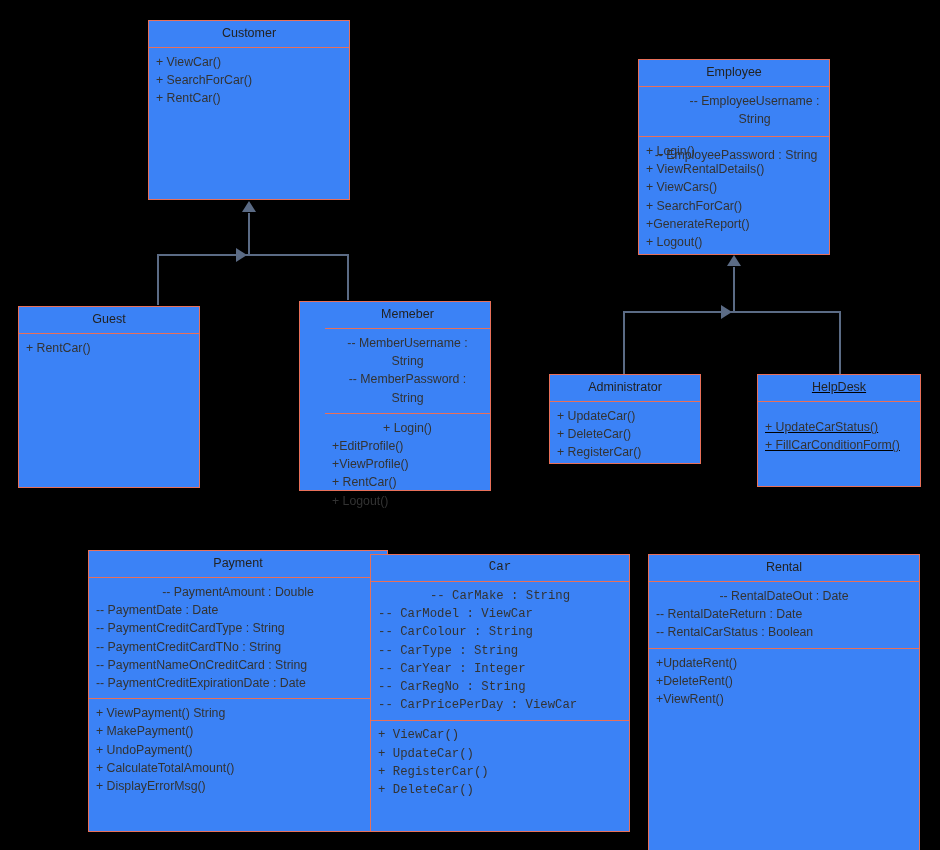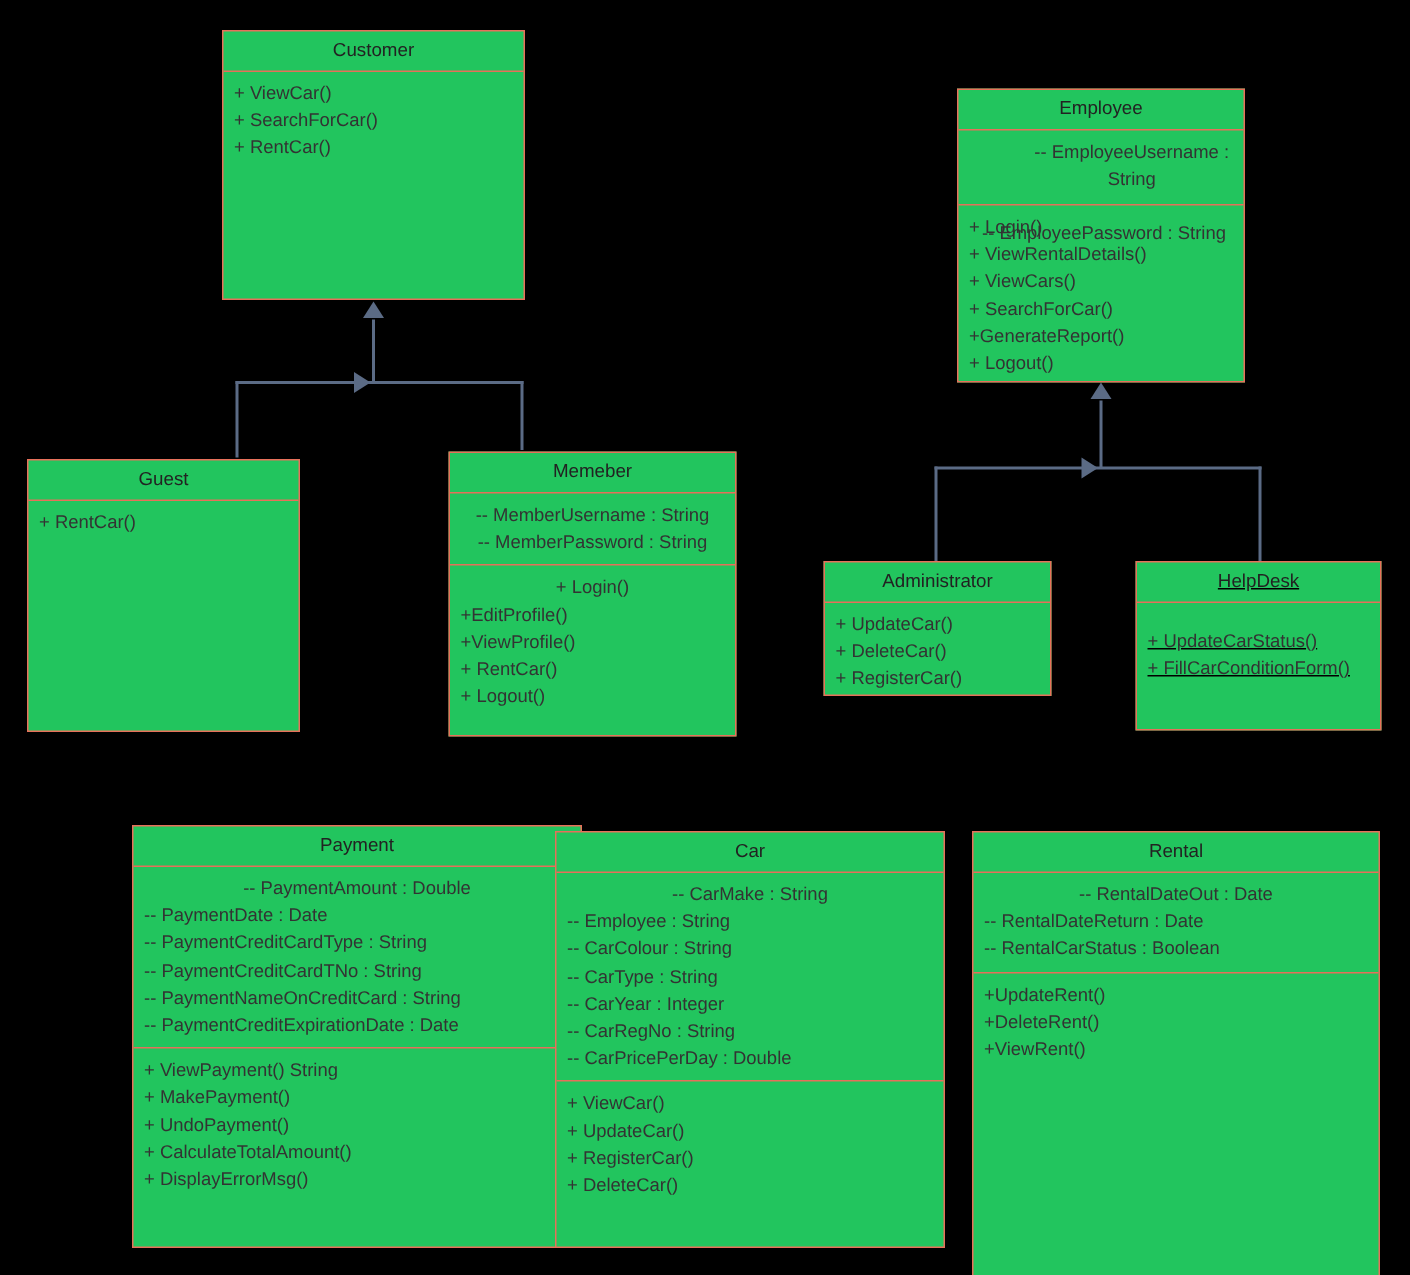--- a/index.html
+++ b/index.html
@@ -11,21 +11,21 @@
   }
   #stage {
     position: relative;
     width: 940px;
     height: 850px;
     background: #000000;
     overflow: hidden;
   }
   .uml-class {
     position: absolute;
-    background: #22c55e;
+    background: #3b82f6;
     border: 1.5px solid #e8705a;
     z-index: 5;
   }
   .uml-title {
     text-align: center;
     font-size: 12.5px;
     color: #222222;
     padding: 5px 4px 6px 4px;
     border-bottom: 1.5px solid #e8705a;
     line-height: 1.2;
@@ -113,21 +113,21 @@
     </div>
   </div>
 
   <div class="uml-class flexcol" style="left:18px; top:306px; width:182px; height:182px;">
     <div class="uml-title">Guest</div>
     <div class="uml-section spacer-fill noborder">
       <div class="uml-row">+ RentCar()</div>
     </div>
   </div>
 
-  <div class="uml-class" style="left:299px; top:301px; width:192px; height:190px;">
+  <div class="uml-class" style="left:299px; top:301px; width:192px; height:190px;padding-left:25px;">
     <div class="uml-title">Memeber</div>
     <div class="uml-section">
       <div class="uml-row" style="text-align:center;">-- MemberUsername : String</div>
       <div class="uml-row" style="text-align:center;">-- MemberPassword : String</div>
     </div>
     <div class="uml-section last">
       <div class="uml-row center">+ Login()</div>
       <div class="uml-row">+EditProfile()</div>
       <div class="uml-row">+ViewProfile()</div>
       <div class="uml-row">+ RentCar()</div>
@@ -164,30 +164,30 @@
     </div>
     <div class="uml-section spacer-fill noborder">
       <div class="uml-row">+ ViewPayment() String</div>
       <div class="uml-row">+ MakePayment()</div>
       <div class="uml-row">+ UndoPayment()</div>
       <div class="uml-row">+ CalculateTotalAmount()</div>
       <div class="uml-row">+ DisplayErrorMsg()</div>
     </div>
   </div>
 
-  <div class="uml-class flexcol" style="left:370px; top:554px; width:260px; height:278px;">
+  <div class="uml-class flexcol" style="left:370px; top:554px; width:260px; height:278px;font-family:Liberation Mono, monospace;">
     <div class="uml-title">Car</div>
     <div class="uml-section">
       <div class="uml-row center">-- CarMake : String</div>
-      <div class="uml-row">-- Employee : String</div>
+      <div class="uml-row">-- CarModel : ViewCar</div>
       <div class="uml-row">-- CarColour : String</div>
       <div class="uml-row">-- CarType : String</div>
       <div class="uml-row">-- CarYear : Integer</div>
       <div class="uml-row">-- CarRegNo : String</div>
-      <div class="uml-row">-- CarPricePerDay : Double</div>
+      <div class="uml-row">-- CarPricePerDay : ViewCar</div>
     </div>
     <div class="uml-section spacer-fill noborder">
       <div class="uml-row">+ ViewCar()</div>
       <div class="uml-row">+ UpdateCar()</div>
       <div class="uml-row">+ RegisterCar()</div>
       <div class="uml-row">+ DeleteCar()</div>
     </div>
   </div>
 
   <div class="uml-class flexcol" style="left:648px; top:554px; width:272px; height:332px;">

